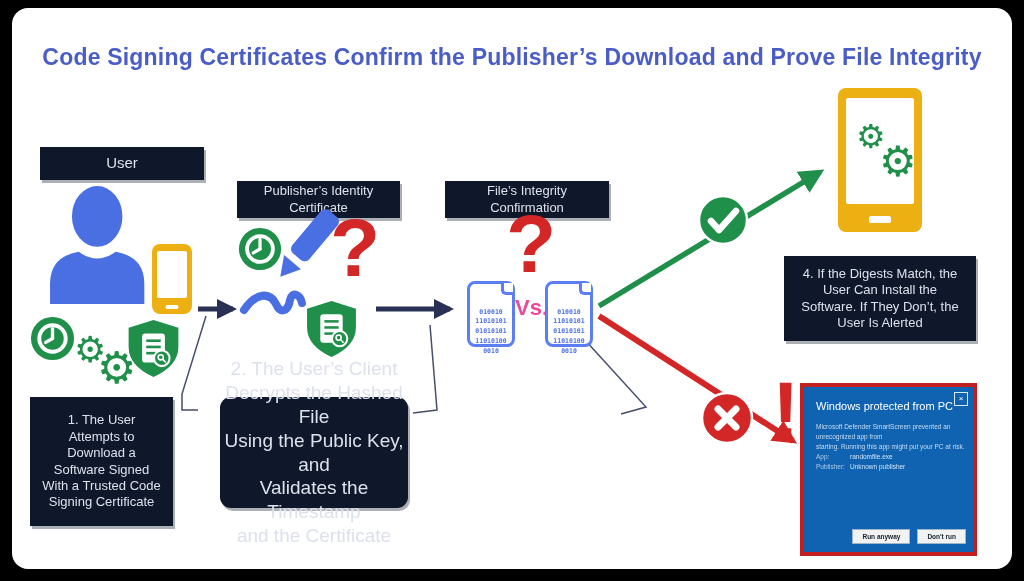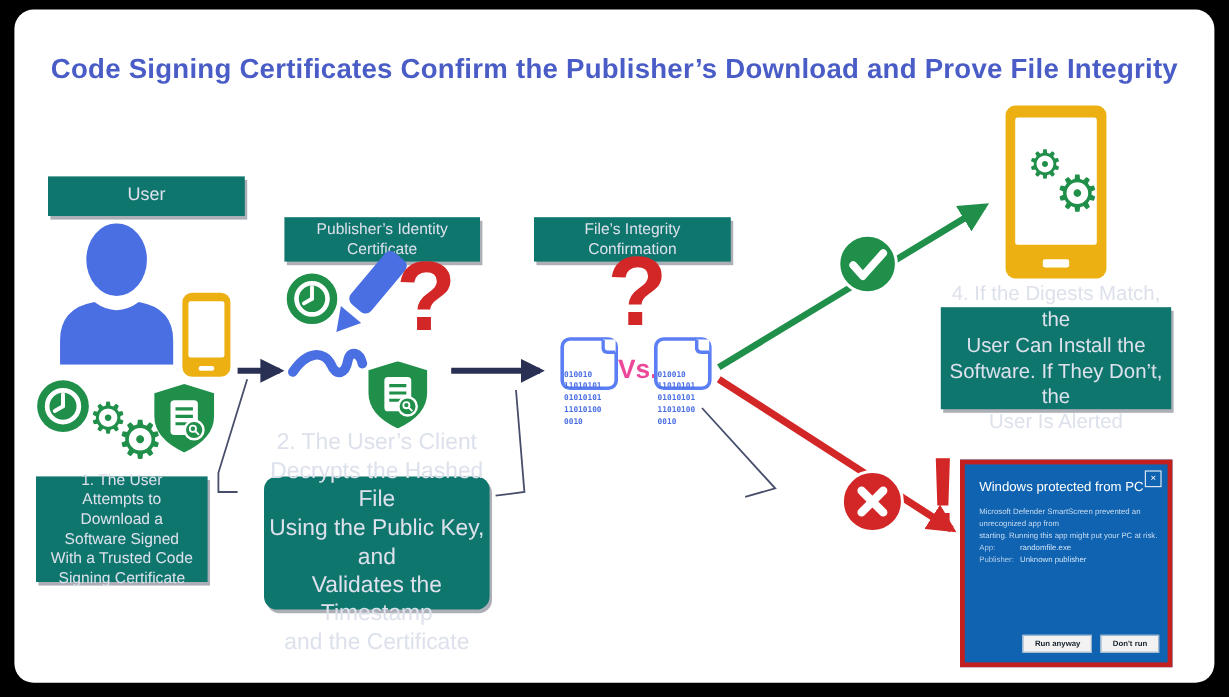--- a/index.html
+++ b/index.html
@@ -3,32 +3,32 @@
 <meta charset="utf-8">
 <style>
   html,body{margin:0;padding:0;background:#000;width:1024px;height:581px;overflow:hidden;
     font-family:"Liberation Sans",sans-serif;}
   .frame{position:relative;width:1024px;height:581px;background:#000;}
   .canvas{position:absolute;left:12px;top:8px;width:1000px;height:561px;background:#ffffff;
     border-radius:16px;overflow:hidden;}
   .abs{position:absolute;}
   .title{position:absolute;top:36px;left:0;right:0;text-align:center;font-size:23px;
     font-weight:bold;color:#4a5dc7;letter-spacing:.2px;}
-  .navybox{position:absolute;background:#0f766e;color:#dde1ec;display:flex;align-items:center;
+  .navybox{position:absolute;background:#0f172a;color:#dde1ec;display:flex;align-items:center;
     justify-content:center;text-align:center;white-space:pre-line;line-height:1.26;
     box-shadow:2px 3px 0 rgba(20,25,50,.35);padding:2px 4px;box-sizing:border-box;}
   .overlay{position:absolute;left:0;top:0;width:1000px;height:561px;pointer-events:none;}
   .qmark{position:absolute;color:#d32626;font-weight:bold;font-size:82px;line-height:1;}
   .gear{position:absolute;color:#1f8f4a;font-family:"DejaVu Sans",sans-serif;line-height:1;}
   .phone{position:absolute;background:#edb012;border-radius:8px;}
   .phone .screen{position:absolute;background:#fff;border-radius:2px;}
   .phone .home{position:absolute;background:#fff;border-radius:2px;left:50%;transform:translateX(-50%);}
-  .digest{position:absolute;width:48px;height:44px;background:#fff;border:3px solid #5b7ef5;
+  .digest{position:absolute;width:48px;height:66px;background:#fff;border:3px solid #5b7ef5;
     border-radius:8px;box-sizing:border-box;color:#4a6fe3;font-family:"DejaVu Sans Mono",monospace;
-    font-size:6.5px;font-weight:bold;line-height:1.5;text-align:left;padding-top:4px;
+    font-size:6.5px;font-weight:bold;line-height:1.5;text-align:center;padding-top:4px;
     white-space:pre-line;}
   .digest .fold{position:absolute;top:-1px;right:-1px;width:9px;height:9px;background:#fff;
     border-left:3px solid #5b7ef5;border-bottom:3px solid #5b7ef5;border-bottom-left-radius:5px;}
   .vs{position:absolute;color:#ec4899;font-weight:bold;font-size:22px;}
   .dialog{position:absolute;left:788px;top:375px;width:177px;height:173px;background:#1063b1;
     border:4px solid #c41f1f;box-sizing:border-box;}
   .dlg-title{position:absolute;top:13px;left:12px;color:#fff;font-size:11px;}
   .dlg-close{position:absolute;top:5px;right:5px;width:12px;height:12px;border:1px solid rgba(255,255,255,.85);
     color:#fff;font-size:8px;line-height:11px;text-align:center;cursor:pointer;}
   .dlg-body{position:absolute;top:35px;left:12px;right:8px;color:#c9ddf1;font-size:6.5px;
@@ -161,32 +161,32 @@
 <span>0010</span></div>
   </div>
 
   <div class="phone" style="left:826px;top:80px;width:84px;height:144px;">
     <div class="screen" style="left:8px;right:8px;top:10px;bottom:28px;"></div>
     <div class="home" style="bottom:9px;width:22px;height:7px;"></div>
   </div>
   <span class="gear" style="left:844px;top:112px;font-size:33px;">⚙</span>
   <span class="gear" style="left:867px;top:133px;font-size:42px;">⚙</span>
 
-  <div class="navybox" style="left:18px;top:389px;width:143px;height:88px;font-size:13px;">1. The User
+  <div class="navybox" style="left:18px;top:389px;width:143px;height:129px;font-size:13px;">1. The User
 Attempts to
 Download a
 Software Signed
 With a Trusted Code
 Signing Certificate</div>
   <div class="navybox" style="left:208px;top:389px;width:188px;height:111px;font-size:19px;border-radius:11px;">2. The User’s Client
 Decrypts the Hashed File
 Using the Public Key, and
 Validates the Timestamp
 and the Certificate</div>
-  <div class="navybox" style="left:772px;top:248px;width:192px;height:85px;font-size:17px;">4. If the Digests Match, the
+  <div class="navybox" style="left:772px;top:248px;width:192px;height:85px;font-size:13px;">4. If the Digests Match, the
 User Can Install the
 Software. If They Don’t, the
 User Is Alerted</div>
 
   <div class="excl" style="left:760px;top:362px;">!</div>
 
   <div class="dialog">
     <div class="dlg-close">×</div>
     <div class="dlg-title">Windows protected from PC</div>
     <div class="dlg-body">Microsoft Defender SmartScreen prevented an unrecognized app from

